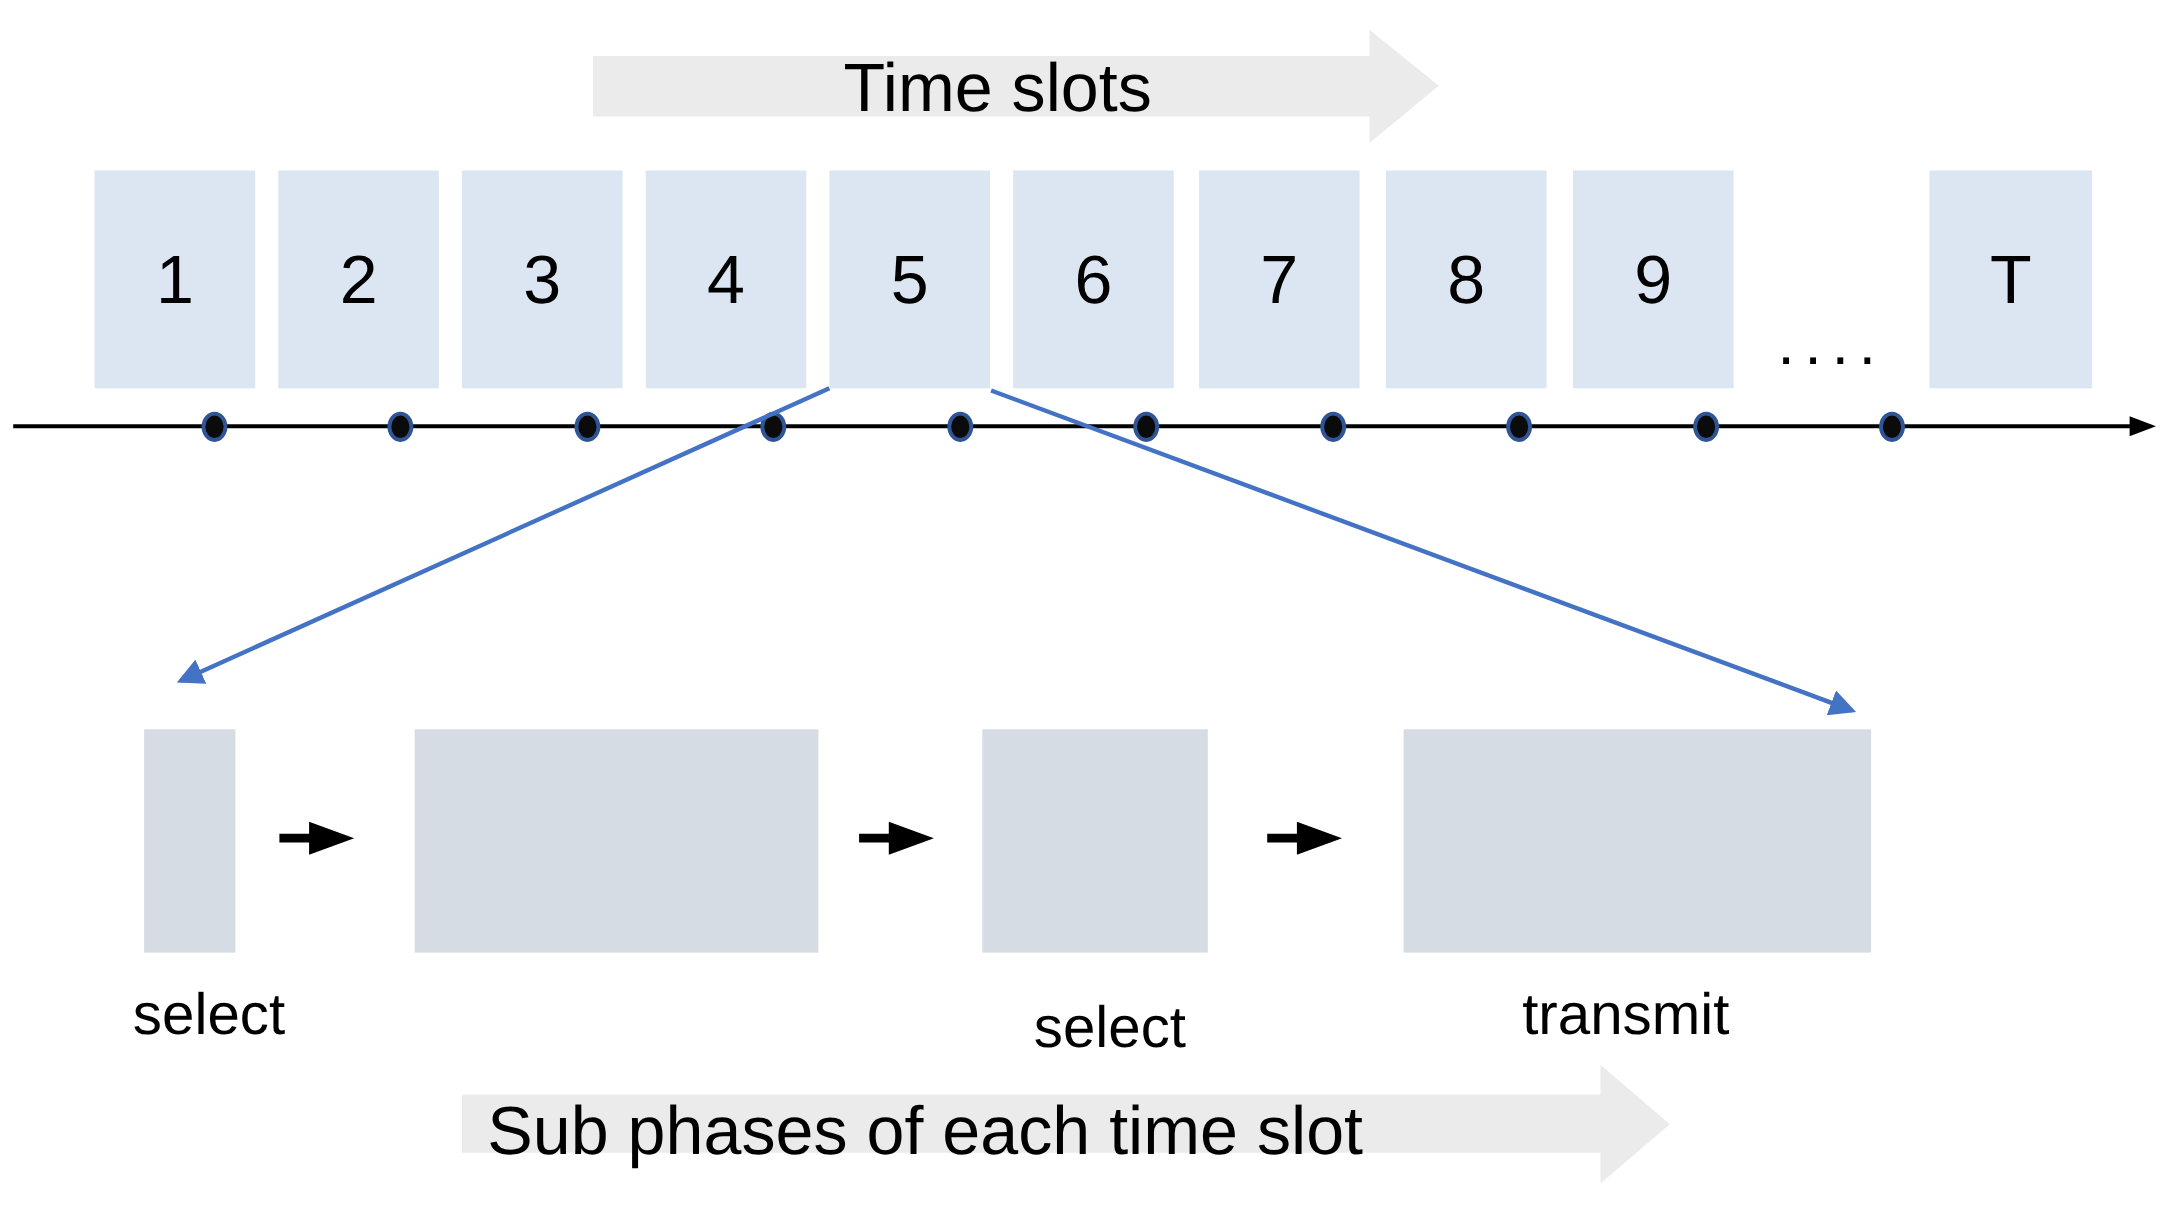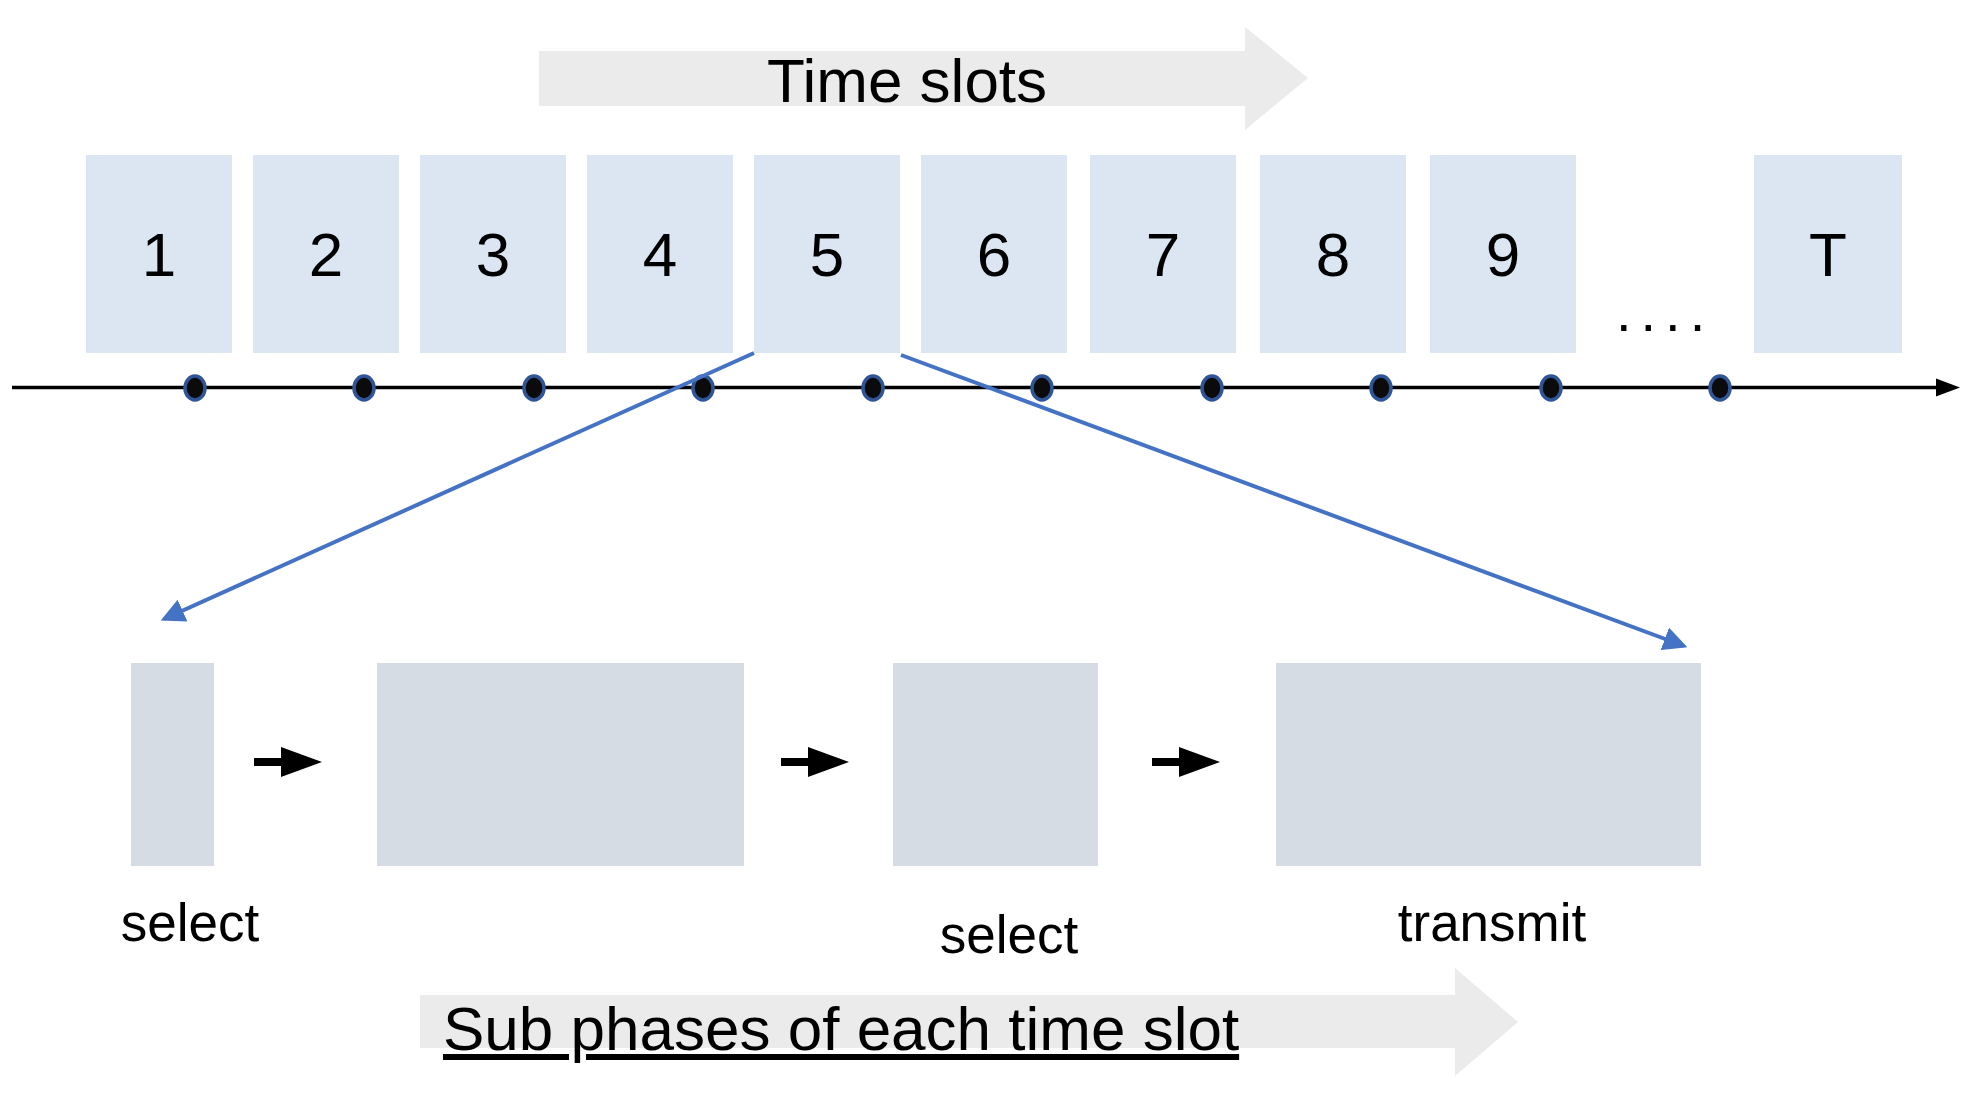--- a/index.html
+++ b/index.html
@@ -29,21 +29,21 @@
     background:#d5dce4;
   }
   .phase-label{
     position:absolute;top:896px;
     transform:translateX(-50%);
     font-size:53px;line-height:1;
   }
   .phase-label.low{top:908px;}
   .caption{
     position:absolute;left:443px;top:998px;
-    font-size:62px;line-height:1;text-decoration:underline;
+    font-size:62px;line-height:1;
   }
 </style>
 </head>
 <body>
 
 <div class="canvas">
 
   <svg class="gfx" width="1971" height="1096" viewBox="0 0 1971 1096">
     <defs>
       <marker id="blueArrow" viewBox="0 0 10 10" refX="8.5" refY="5" markerWidth="6" markerHeight="6" orient="auto-start-reverse">
@@ -114,17 +114,17 @@
 
   <div class="ellipsis">....</div>
 
   <div class="phase-box" style="left:131px;width:83px;"></div>
   <div class="phase-box" style="left:377px;width:367px;"></div>
   <div class="phase-box" style="left:893px;width:205px;"></div>
   <div class="phase-box" style="left:1276px;width:425px;"></div>
 
   <div class="phase-label" style="left:190px;">select</div>
   <div class="phase-label low" style="left:1009px;">select</div>
-  <div class="phase-label" style="left:1478px;margin-left:14px;">transmit</div>
+  <div class="phase-label" style="left:1478px;">transmit</div>
 
   <div class="caption">Sub phases of each time slot</div>
 
 </div>
 
 </body></html>

